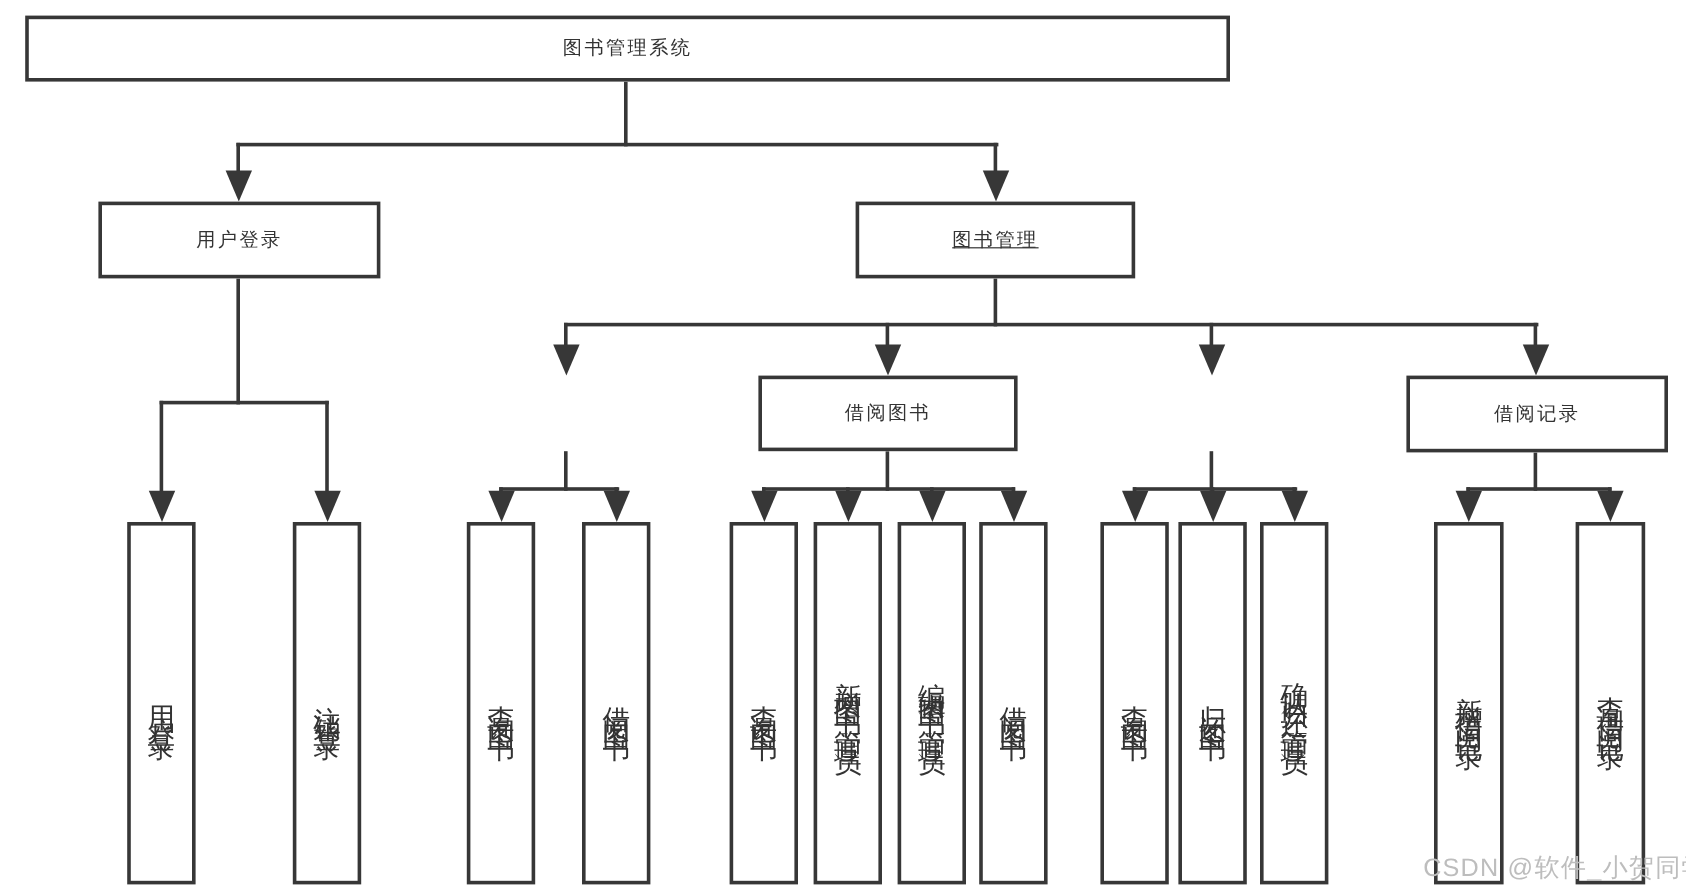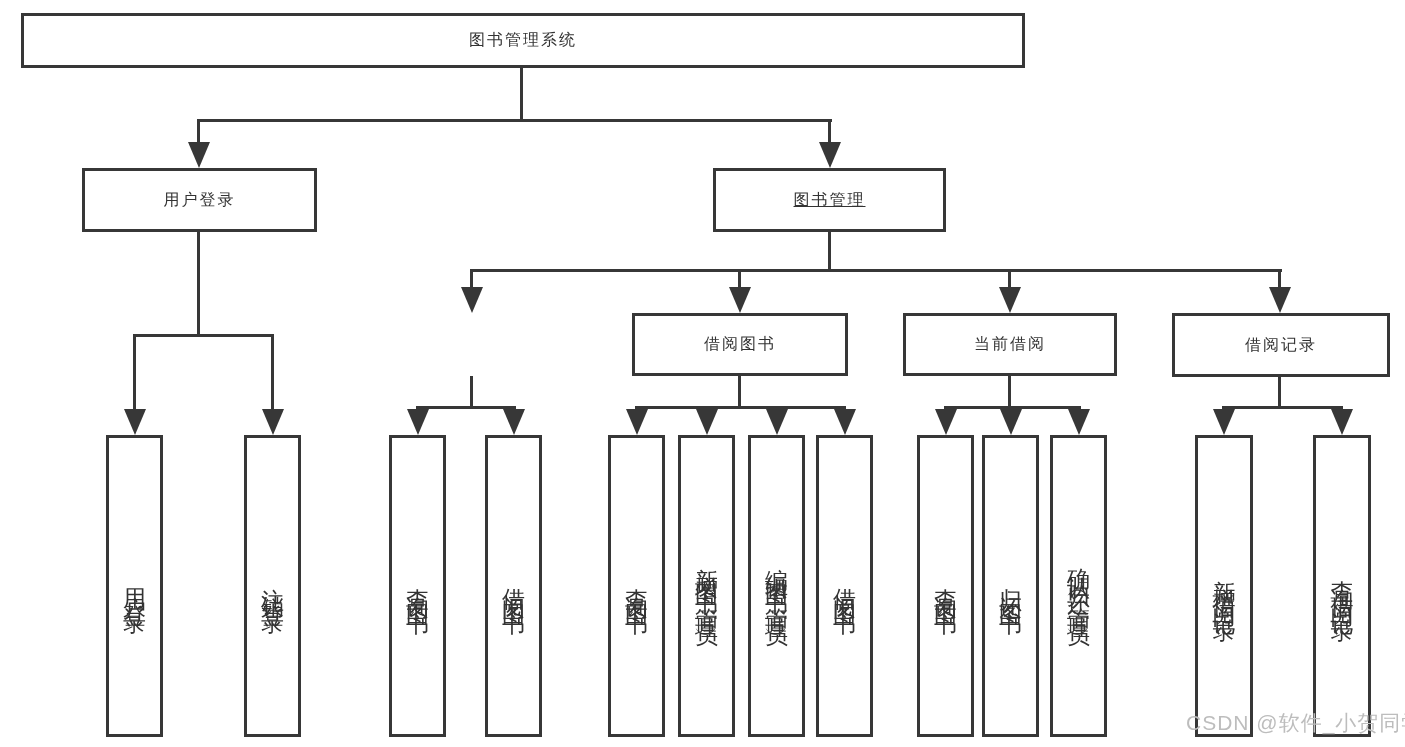--- a/index.html
+++ b/index.html
@@ -71,23 +71,20 @@
 
   <div class="node h" style="left:82px; top:168px; width:235px; height:64px;">
     <span>用户登录</span>
   </div>
   <div class="node h" style="left:713px; top:168px; width:233px; height:64px;text-decoration:underline;">
     <span>图书管理</span>
   </div>
 
   <div class="node h" style="left:632px; top:313px; width:216px; height:63px;">
     <span>借阅图书</span>
-  </div>
-  <div class="node h" style="left:903px; top:313px; width:214px; height:63px;">
-    <span>当前借阅</span>
   </div>
   <div class="node h" style="left:1172px; top:313px; width:218px; height:64px;">
     <span>借阅记录</span>
   </div>
 
   <div class="node v" style="left:106px; top:435px; width:57px; height:302px;">
     <span class="vtext">用户登录</span>
   </div>
   <div class="node v" style="left:244px; top:435px; width:57px; height:302px;">
     <span class="vtext">注销登录</span>

